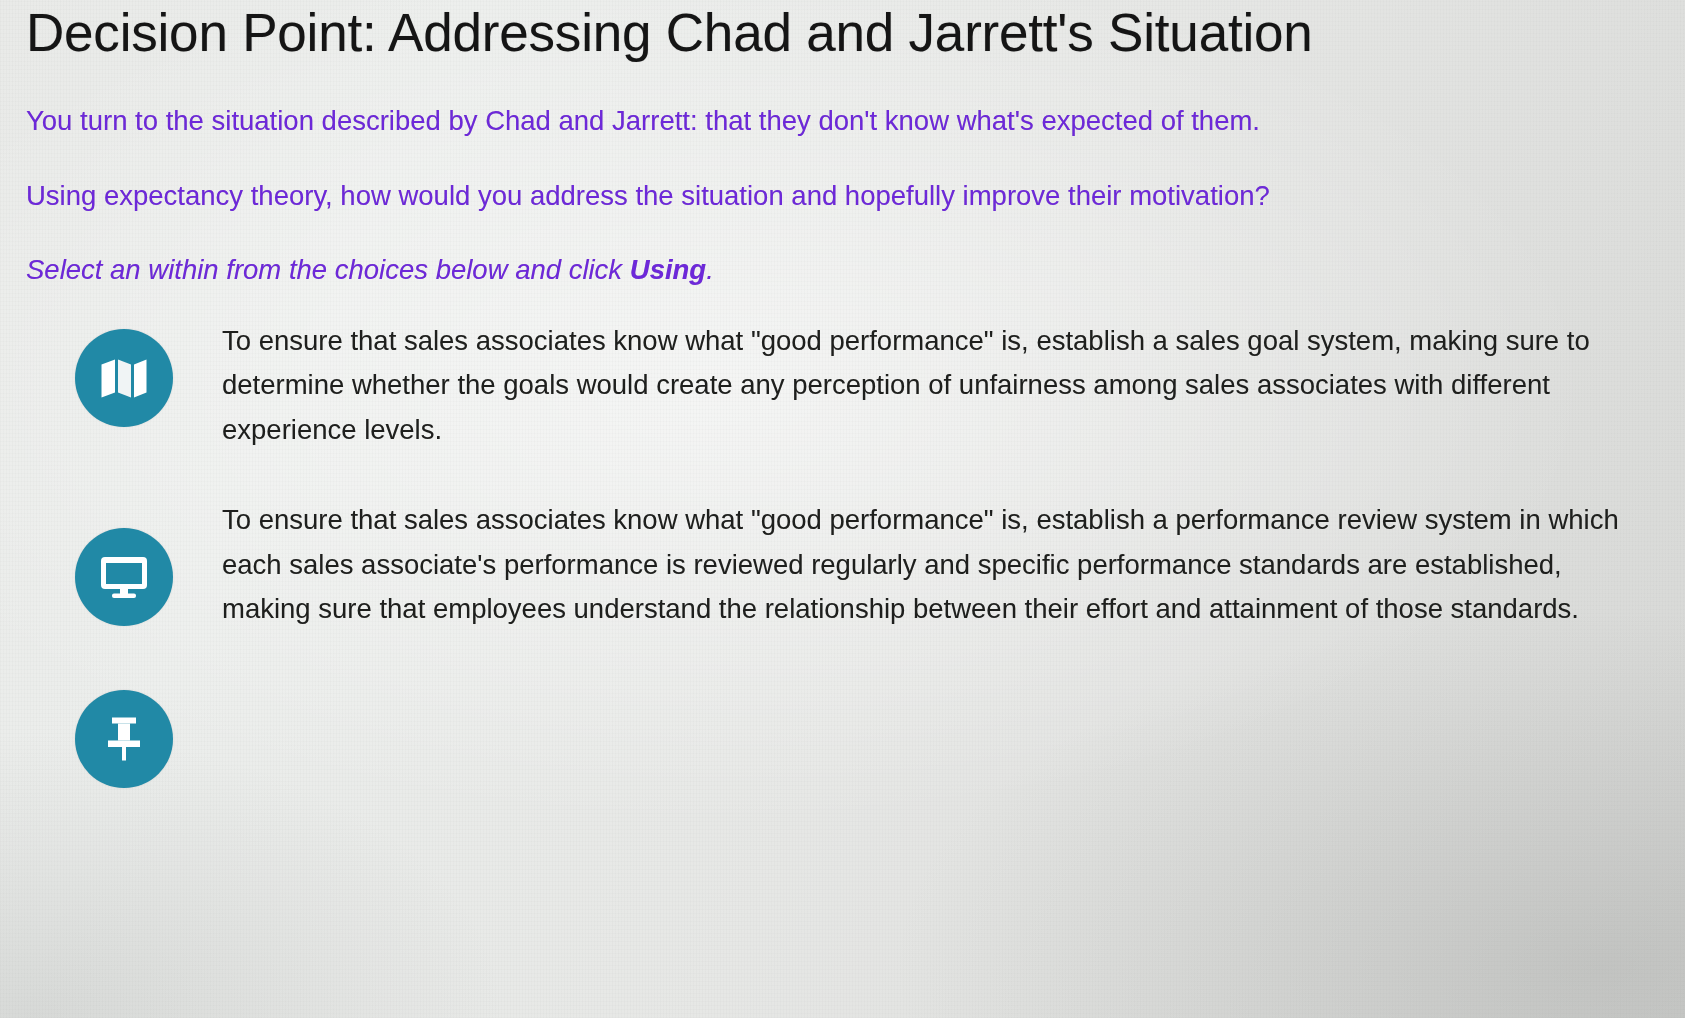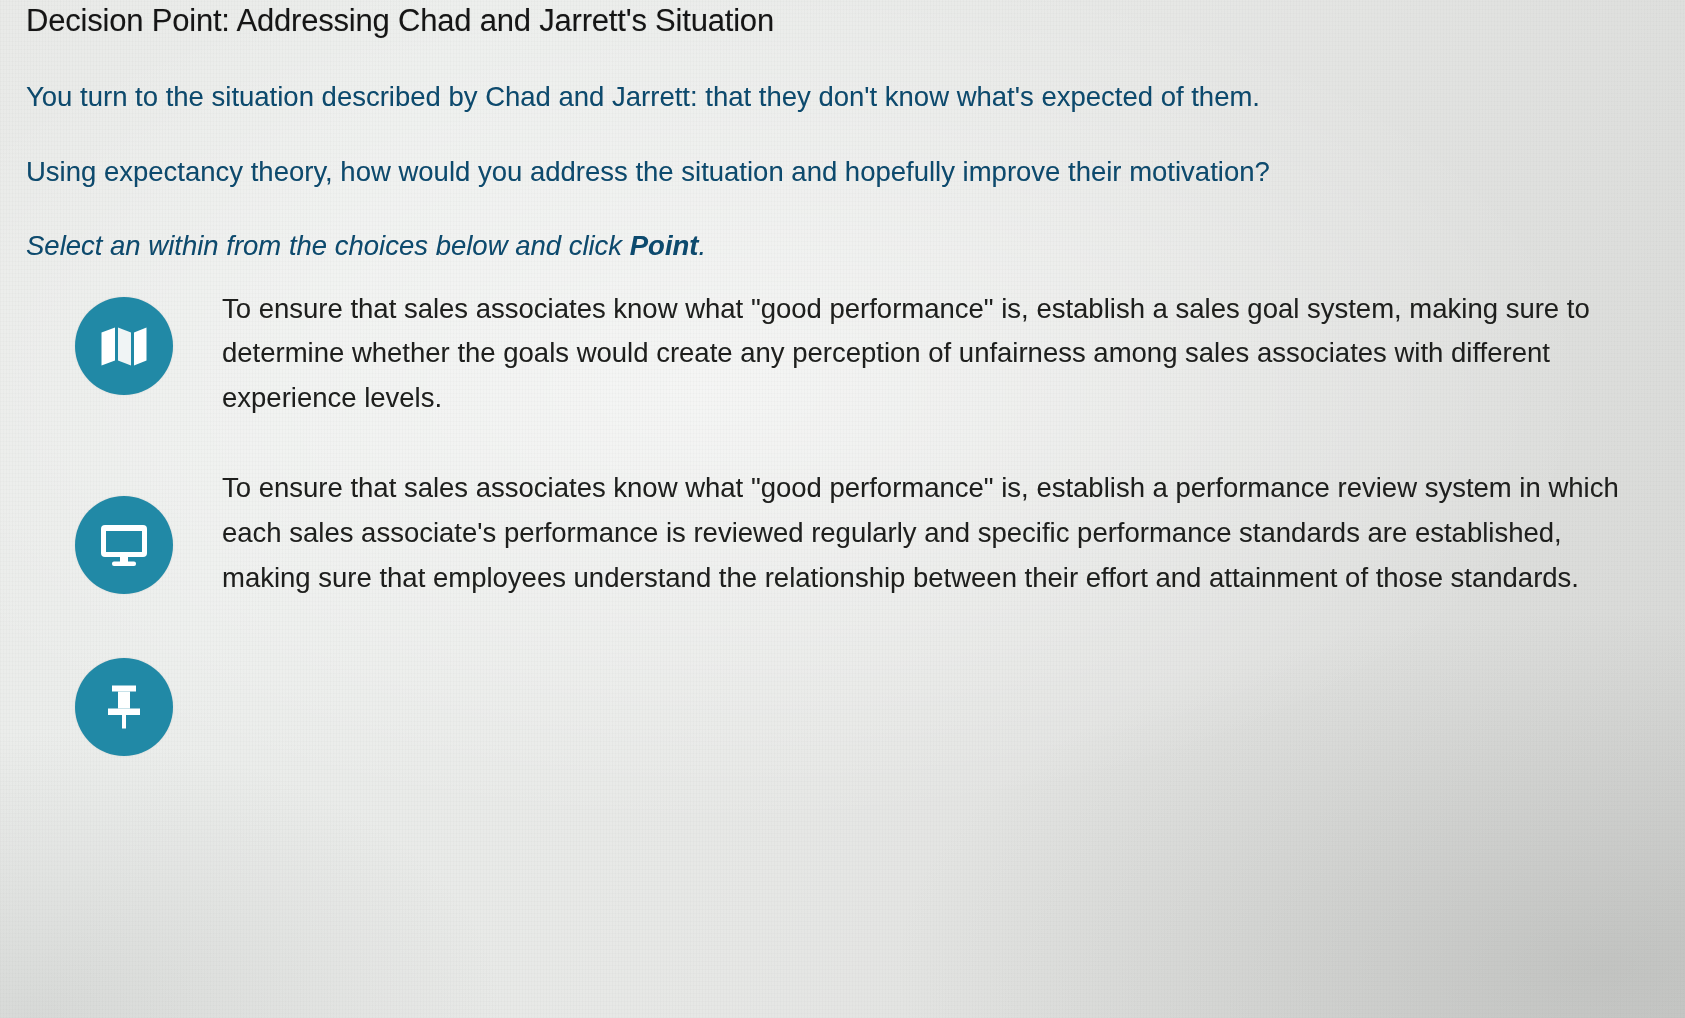--- a/index.html
+++ b/index.html
@@ -47,52 +47,52 @@
   }
 
   #content {
     position: relative;
     z-index: 3;
     padding: 0 22px 0 26px;
   }
 
   
   .page-title {
-    font-size: 31px;
+    font-size: 53px;
     font-weight: 400;
     color: #151515;
     letter-spacing: -0.2px;
     line-height: 1.08;
     padding-top: 4px;
     text-shadow: 0 0 1px rgba(0,0,0,0.22);
   }
 
   
   .intro {
     margin-top: 44px;
   }
   .intro p {
     font-size: 27.5px;
     line-height: 1.18;
-    color: #0c4a6e;
+    color: #6d28d9;
     margin-bottom: 42px;
     text-shadow: 0 0 0.6px rgba(0,0,0,0.18);
   }
   .intro p.instruction {
     font-style: italic;
     margin-bottom: 0;
   }
   .intro p.instruction b {
     font-weight: 700;
     font-style: italic;
   }
 
   
   .options {
-    margin-top: 24px;
+    margin-top: 32px;
   }
   .option {
     display: flex;
     align-items: flex-start;
     margin-bottom: 46px;
     cursor: pointer;
   }
   .option-icon-wrap {
     flex: 0 0 auto;
     width: 196px;
@@ -132,21 +132,21 @@
 
 <div id="screen"></div>
 
 <div id="content">
 
   <h1 class="page-title">Decision Point: Addressing Chad and Jarrett's Situation</h1>
 
   <div class="intro">
     <p>You turn to the situation described by Chad and Jarrett: that they don't know what's expected of them.</p>
     <p>Using expectancy theory, how would you address the situation and hopefully improve their motivation?</p>
-    <p class="instruction"><span>Select an within from the choices below and click </span><b>Point</b><span>.</span></p>
+    <p class="instruction"><span>Select an within from the choices below and click </span><b>Using</b><span>.</span></p>
   </div>
 
   <div class="options">
 
     <div class="option opt-1">
       <div class="option-icon-wrap">
         <div class="option-icon">
           <span>
             <svg width="48" height="42" viewBox="0 0 48 42" aria-hidden="true">
               <path d="M1.5 7.5 L15 2.5 L15 35.5 L1.5 40.5 Z" fill="#ffffff"></path>

